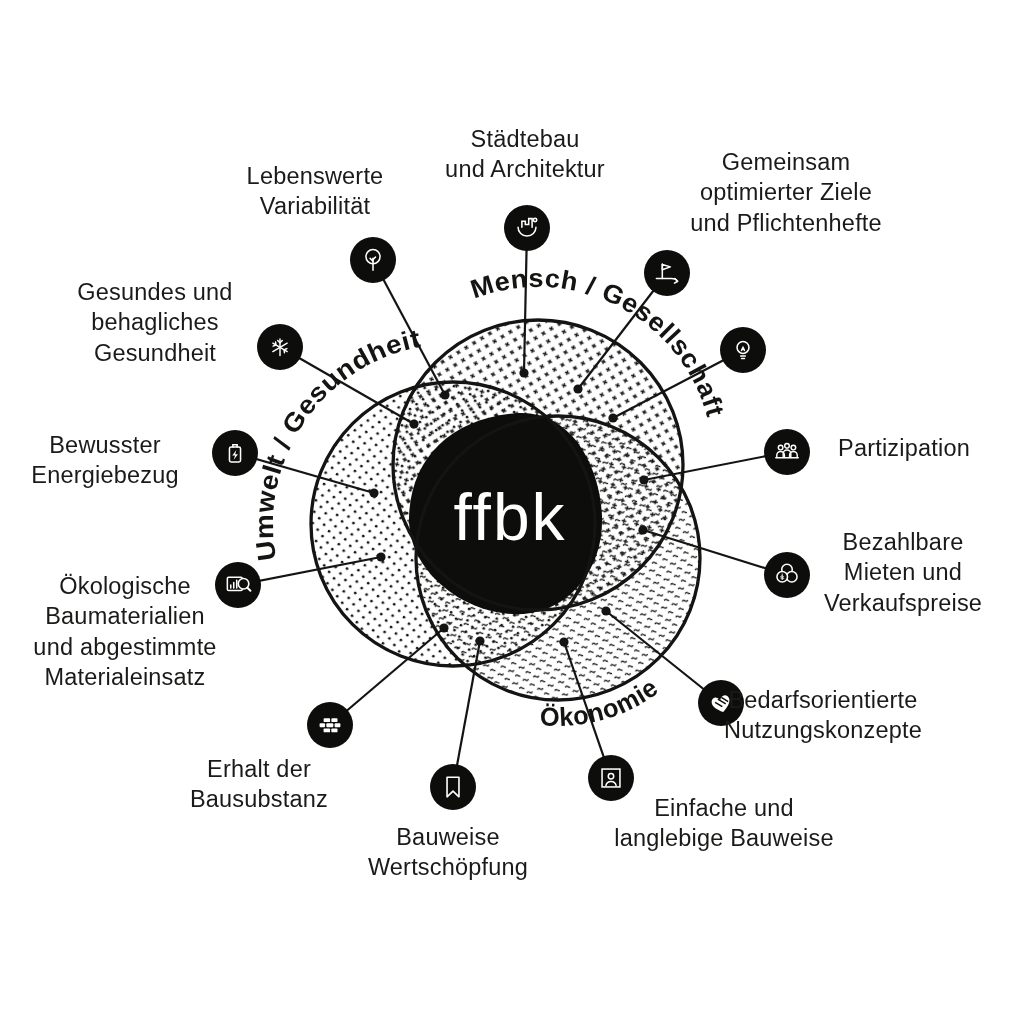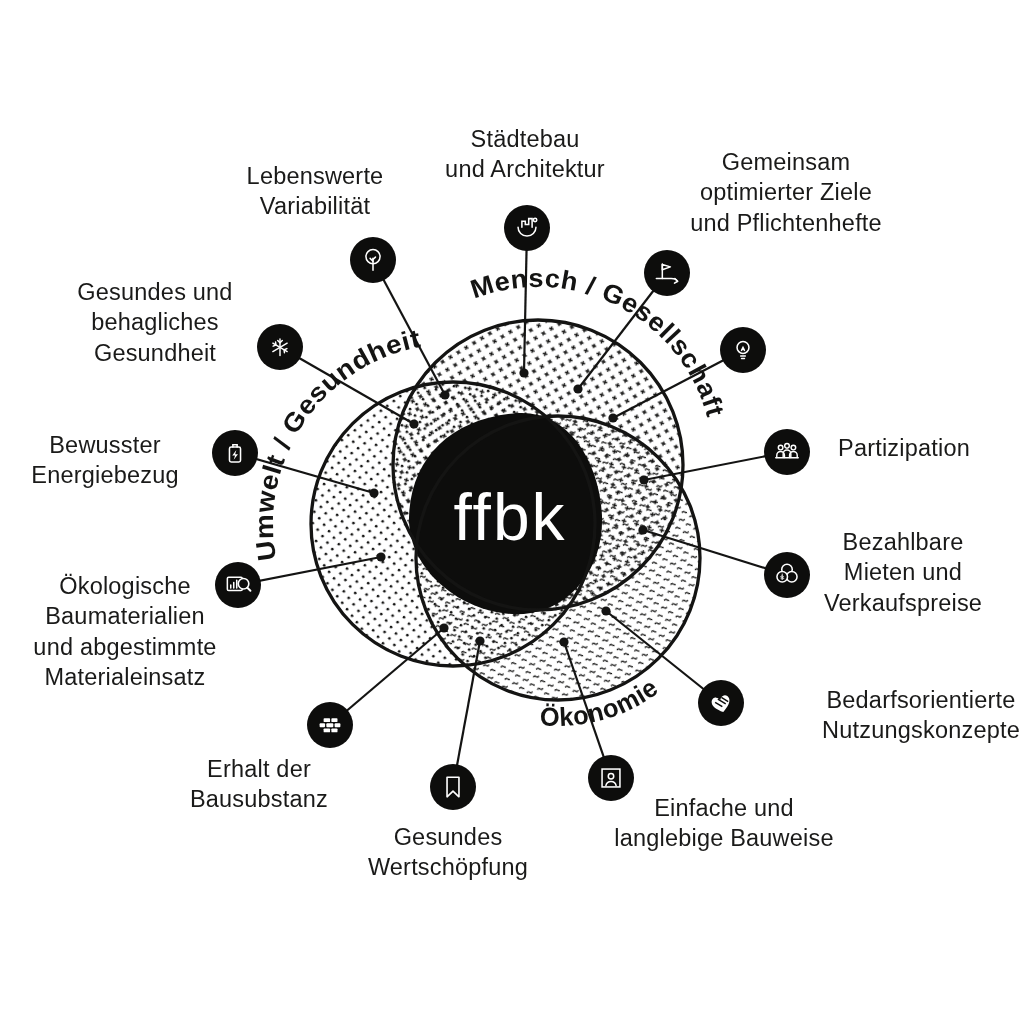--- a/index.html
+++ b/index.html
@@ -248,25 +248,25 @@
 
   <div class="label" style="left:525px;top:154px">Städtebau
 und Architektur</div>
   <div class="label" style="left:786px;top:192px">Gemeinsam
 optimierter Ziele
 und Pflichtenhefte</div>
   <div class="label" style="left:904px;top:448px">Partizipation</div>
   <div class="label" style="left:903px;top:572px">Bezahlbare
 Mieten und
 Verkaufspreise</div>
-  <div class="label" style="left:921px;top:715px">Bedarfsorientierte
+  <div class="label" style="left:823px;top:715px">Bedarfsorientierte
 Nutzungskonzepte</div>
   <div class="label" style="left:724px;top:823px">Einfache und
 langlebige Bauweise</div>
-  <div class="label" style="left:448px;top:852px">Gesundes
+  <div class="label" style="left:448px;top:852px">Bauweise
 Wertschöpfung</div>
   <div class="label" style="left:259px;top:784px">Erhalt der
 Bausubstanz</div>
   <div class="label" style="left:125px;top:632px">Ökologische
 Baumaterialien
 und abgestimmte
 Materialeinsatz</div>
   <div class="label" style="left:105px;top:460px">Bewusster
 Energiebezug</div>
   <div class="label" style="left:155px;top:322px">Gesundes und

